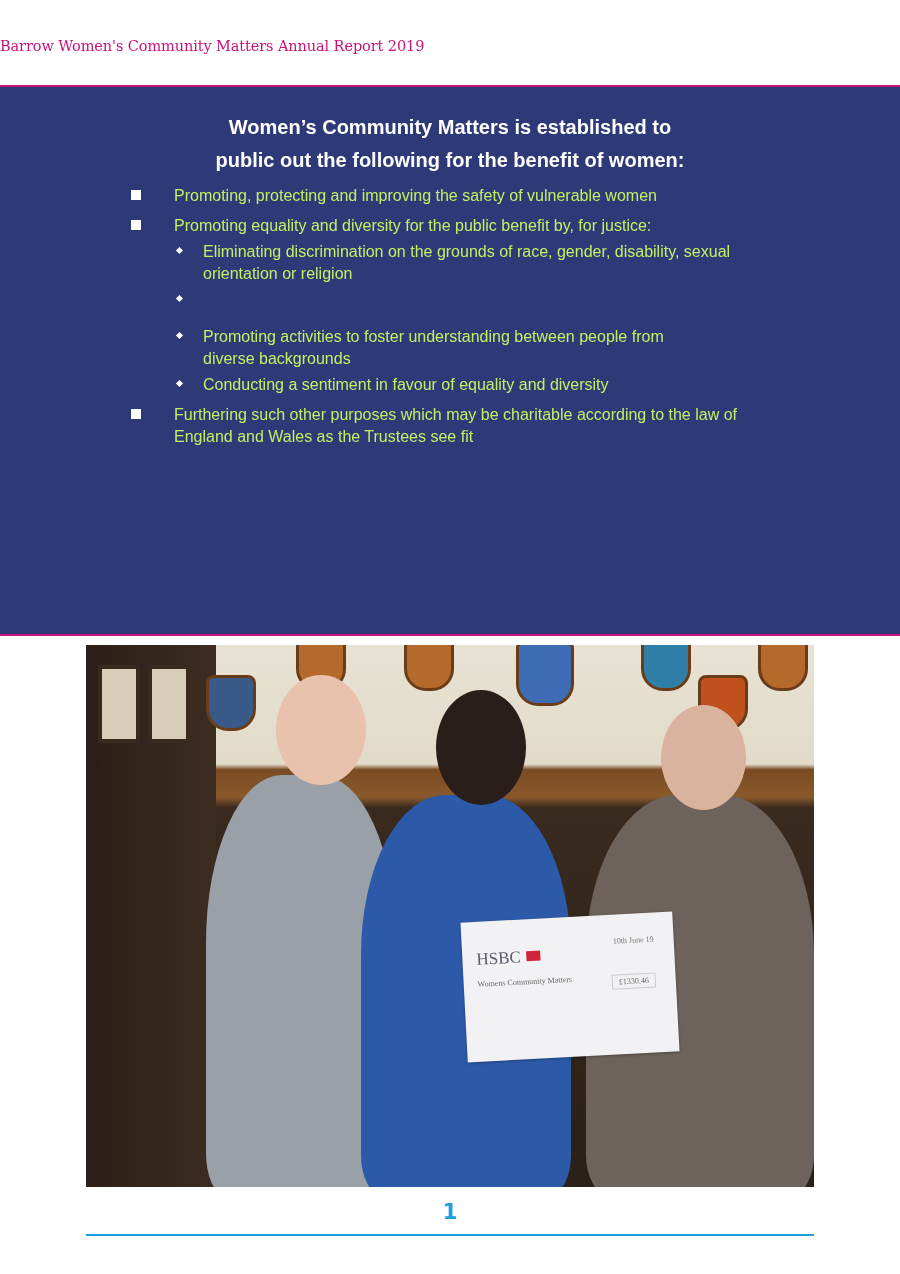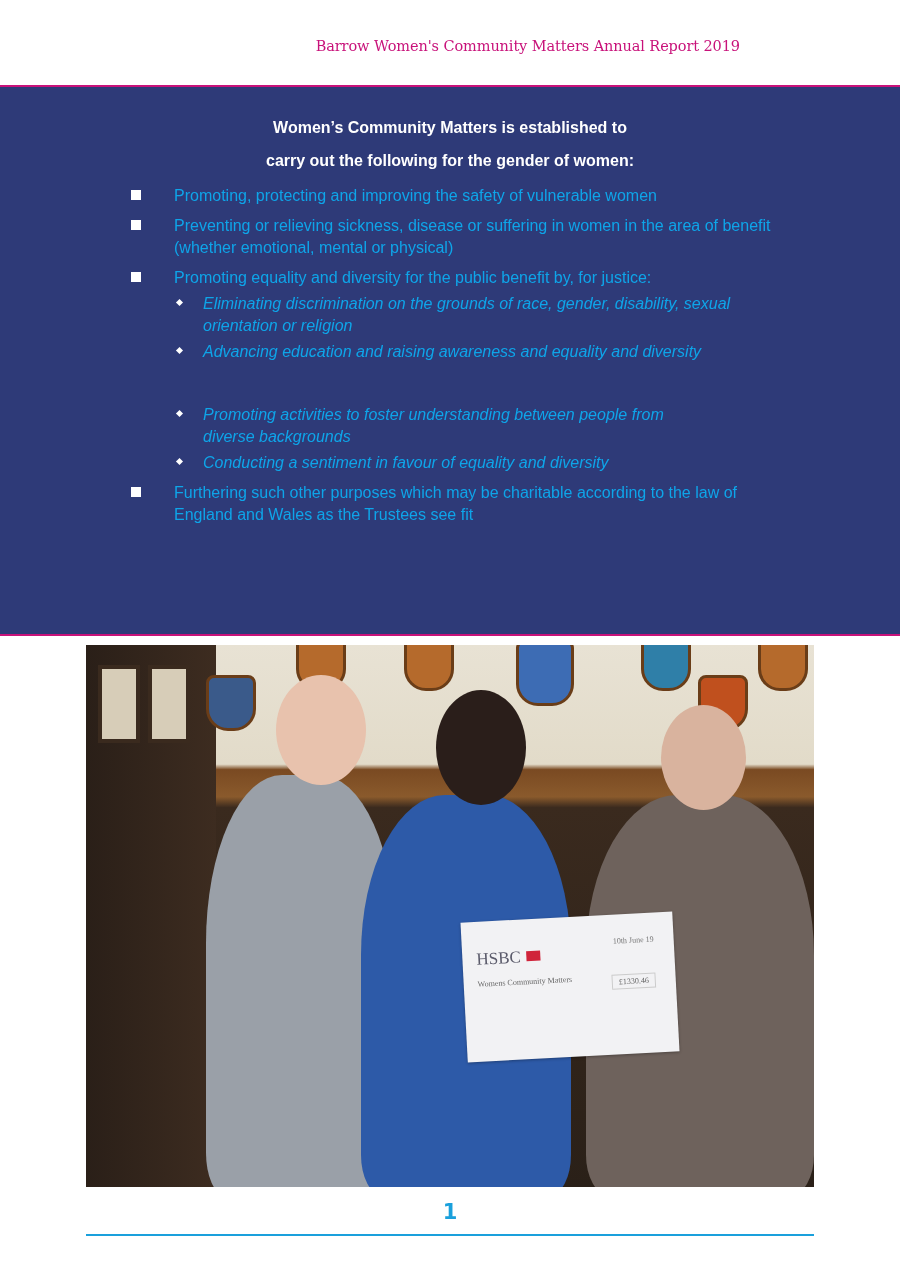--- a/index.html
+++ b/index.html
@@ -1,46 +1,46 @@
 <!DOCTYPE html>
 <html><head>
 <meta charset="utf-8">
 <style>
   html, body { margin: 0; padding: 0; }
   body {
     width: 900px; height: 1274px; background: #ffffff; position: relative; overflow: hidden;
     font-family: "Liberation Sans", sans-serif;
   }
   .running-header {
-    position: absolute; top: 38px; left: 0; width: 740px; text-align: right;
+    position: absolute; top: 38px; left: 0; width: 740px; text-align: left;
     font-family: "DejaVu Serif", serif; font-size: 14.5px; color: #c8127a; letter-spacing: -0.1px;
   }
   .band {
     position: absolute; top: 85px; left: 0; width: 900px; height: 551px;
     background: #2e3a78;
     border-top: 2px solid #c8127a; border-bottom: 2px solid #c8127a;
     box-sizing: border-box;
   }
   .band-title {
     position: absolute; top: 24px; left: 0; width: 900px; text-align: center;
-    color: #ffffff; font-weight: bold; font-size: 16px; line-height: 33px;
+    color: #ffffff; font-weight: bold; font-size: 20px; line-height: 33px;
     font-family: "Liberation Sans", sans-serif;
   }
   .objects {
     position: absolute; top: 98px; left: 0; width: 900px;
     list-style: none; margin: 0; padding: 0;
   }
   .obj {
     position: relative; padding-left: 174px; padding-right: 120px;
-    color: #0ea5e9; font-size: 16px; line-height: 22px; margin-bottom: 8px;
+    color: #bef264; font-size: 16px; line-height: 22px; margin-bottom: 8px;
   }
   .sq {
     position: absolute; left: 131px; top: 5px; width: 10px; height: 10px; background: #ffffff;
   }
-  .sub { list-style: none; margin: 4px 0 0 0; padding: 0; font-style: italic; }
+  .sub { list-style: none; margin: 4px 0 0 0; padding: 0; }
   .subitem { position: relative; padding-left: 29px; margin-bottom: 4px; }
   .dia {
     position: absolute; left: 3px; top: 7px; width: 5px; height: 5px; background: #ffffff;
     transform: rotate(45deg);
   }
   .photo {
     position: absolute; top: 645px; left: 86px; width: 728px; height: 542px; overflow: hidden;
     background: linear-gradient(180deg, #e8e2d4 0%, #e2dbc9 22%, #7a4a22 23%, #8a5a2c 28%, #3a2a1e 30%, #2a2018 100%);
   }
   .photo .panel-left { position:absolute; left:0; top:0; width:130px; height:542px; background: linear-gradient(90deg,#2a1f18,#3d2c20); }
@@ -65,43 +65,38 @@
   .foot-rule { position: absolute; top: 1234px; left: 86px; width: 728px; height: 2px; background: #1aa0dc; }
 </style>
 </head>
 <body>
 
 <div class="running-header">Barrow Women's Community Matters Annual Report 2019</div>
 
 <section class="band">
   <div class="band-title">
     <div>Women’s Community Matters is established to</div>
-    <div>carry out the following for the gender of women:</div>
+    <div>public out the following for the benefit of women:</div>
   </div>
 
   <ul class="objects">
     <li class="obj">
       <span class="sq"></span>
       <span>Promoting, protecting and improving the safety of vulnerable women</span>
-    </li>
-    <li class="obj">
-      <span class="sq"></span>
-      <span>Preventing or relieving sickness, disease or suffering in women in the area of benefit (whether emotional, mental or physical)</span>
     </li>
     <li class="obj">
       <span class="sq"></span>
       <span>Promoting equality and diversity for the public benefit by, for justice:</span>
       <ul class="sub">
         <li class="subitem">
           <span class="dia"></span>
           <span>Eliminating discrimination on the grounds of race, gender, disability, sexual orientation or religion</span>
         </li>
         <li class="subitem">
           <span class="dia"></span>
-          <span>Advancing education and raising awareness and equality and diversity</span>
         </li>
         <li class="subitem" style="padding-right:70px;margin-top:41px;">
           <span class="dia"></span>
           <span>Promoting activities to foster understanding between people from diverse backgrounds</span>
         </li>
         <li class="subitem">
           <span class="dia"></span>
           <span>Conducting a sentiment in favour of equality and diversity</span>
         </li>
       </ul>

